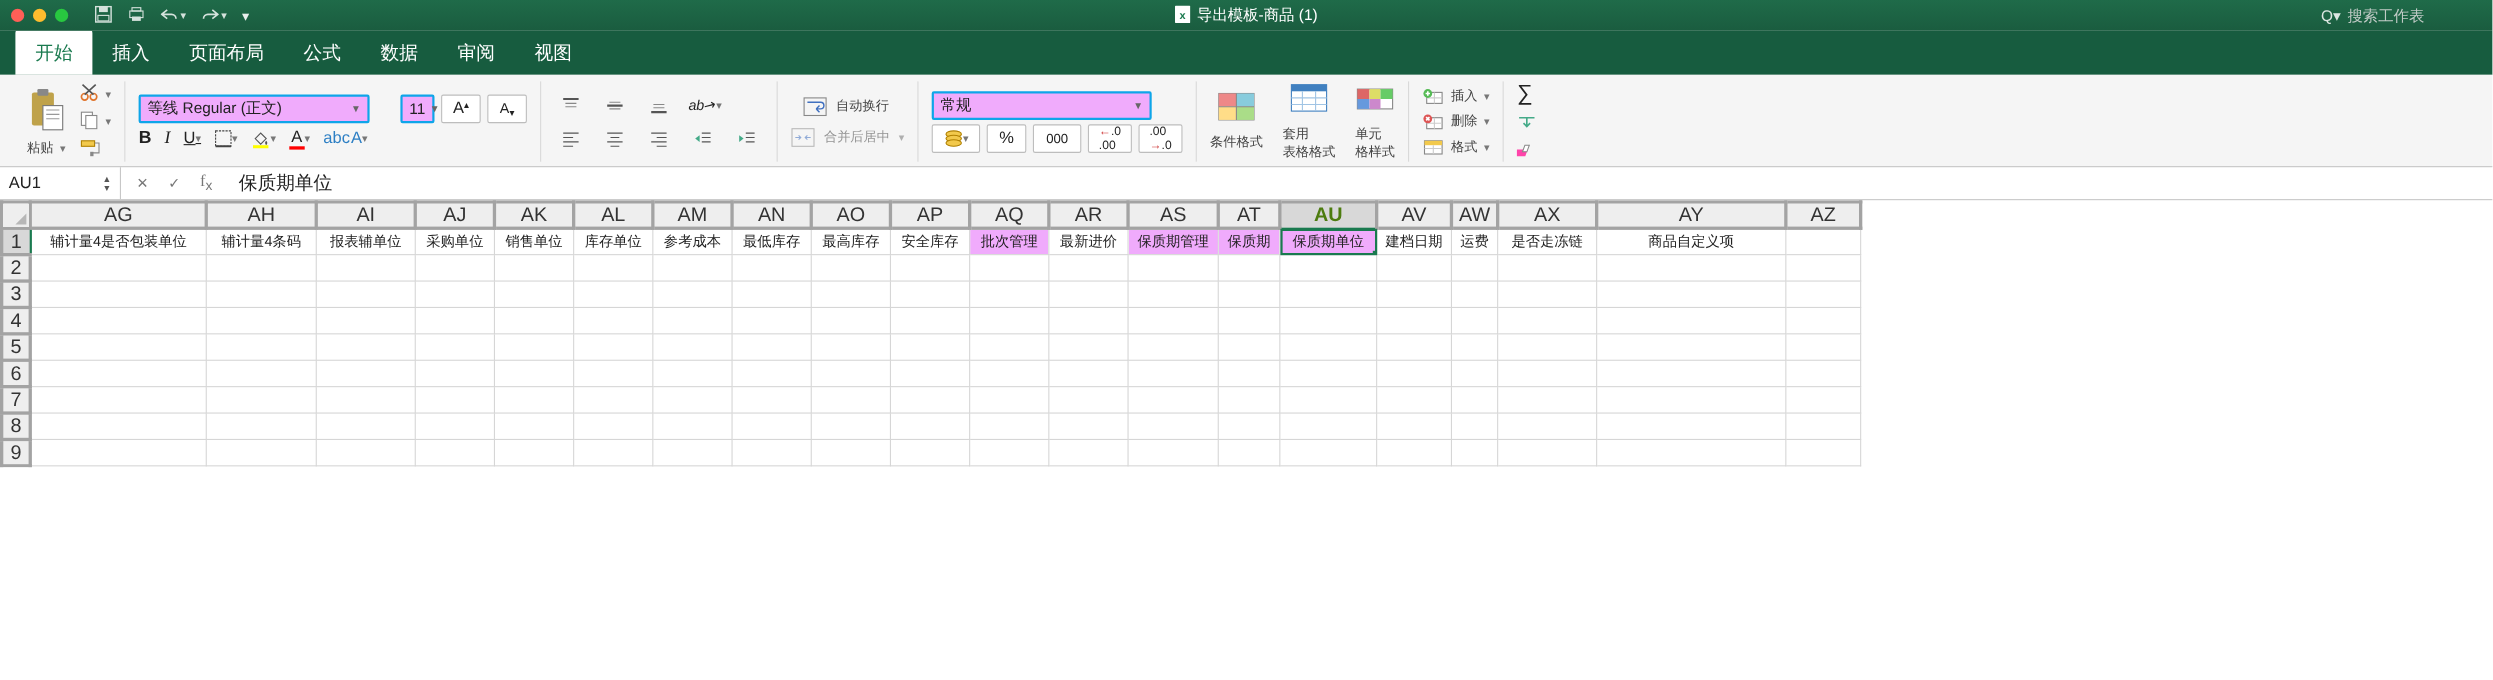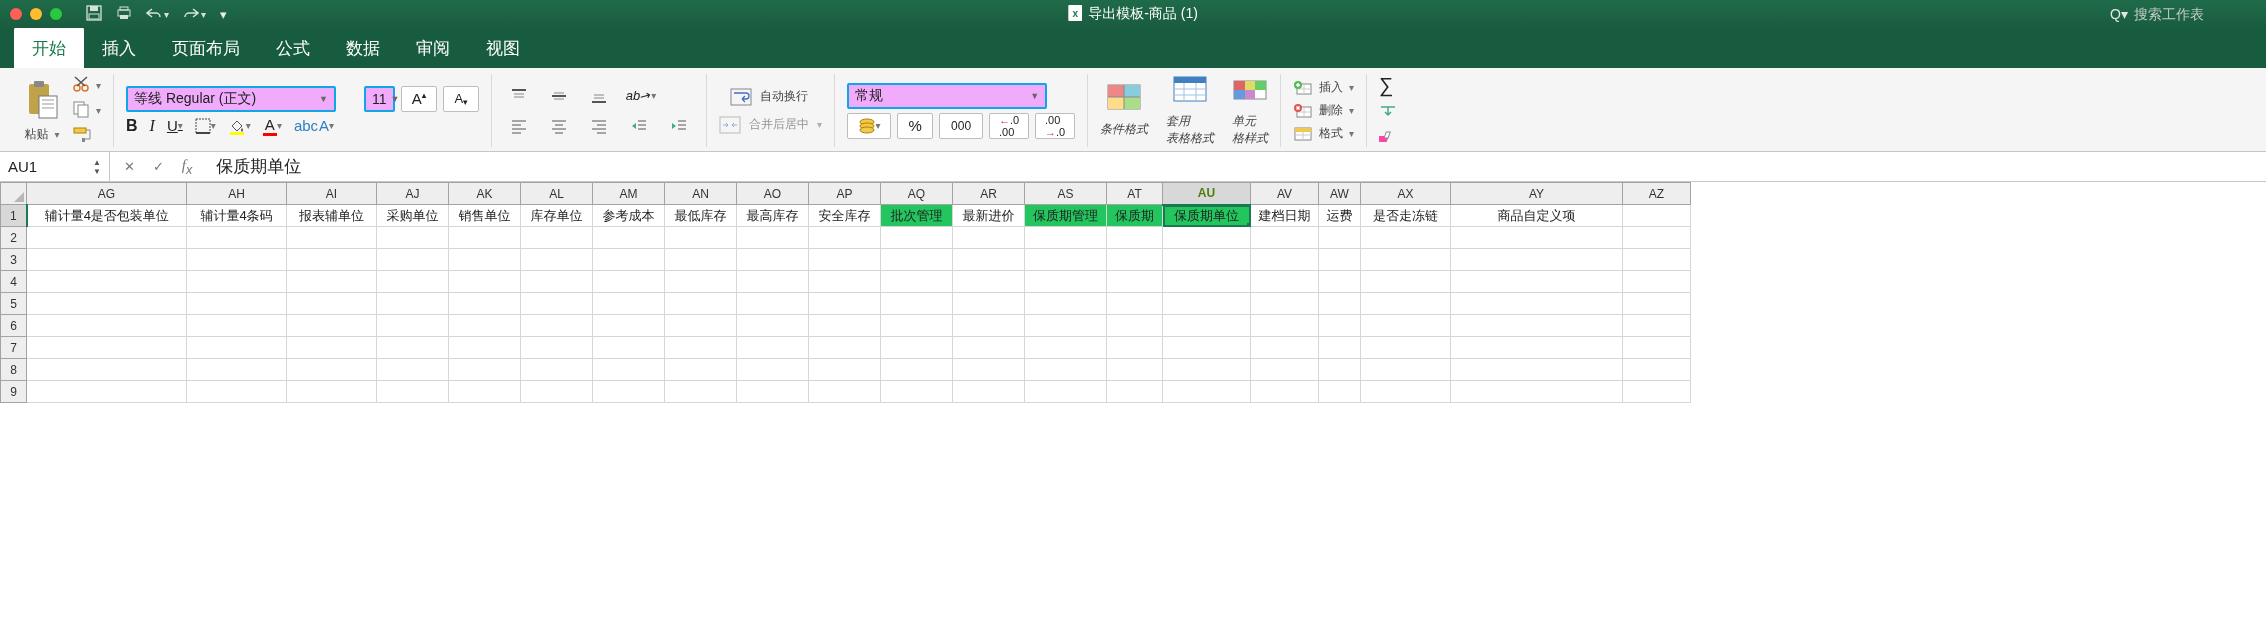--- a/index.html
+++ b/index.html
@@ -31,31 +31,31 @@
   .ctrl .dd { margin-left:auto; font-size:9px; color:#666; }
   .iconbtn { width:30px; height:26px; display:flex; align-items:center; justify-content:center; cursor:pointer; border:1px solid transparent; border-radius:2px;}
   .iconbtn.box { border:1px solid #bdbdbd; background:#fff; width:36px;}
   .iconbtn svg { display:block; }
   .bigicon { width:44px; height:44px; display:flex; align-items:center; justify-content:center; }
 
   .formula-bar { height:30px; border-bottom:1px solid #c7c7c7; display:flex; align-items:center; }
   .namebox { width:110px; height:100%; border-right:1px solid #c7c7c7; display:flex; align-items:center; padding:0 8px; font-size:15px; }
   .namebox .stepper { margin-left:auto; display:flex; flex-direction:column; font-size:8px; color:#555;}
   .fbicons { display:flex; gap:18px; padding:0 14px; align-items:center; color:#777; }
-  .fx { font-style:italic; font-family:"Times New Roman",serif; font-size:15px;}
+  .fx { font-family:"Times New Roman",serif; font-size:15px;}
   .formula-in { flex:1; padding:0 10px; font-size:17px; }
 
   .grid-wrap { overflow:hidden; }
   table.grid { border-collapse:collapse; table-layout:fixed; }
-  .colhdr td, .rowhdr { background:#eee; text-align:center; font-size:12px; color:#333; border:1px solid #a3a3a3; height:22px;}
+  .colhdr td, .rowhdr { background:#eee; text-align:center; font-size:18px; color:#333; border:3px solid #a3a3a3; height:22px;}
   .colhdr td.active { background:#d8d8d8; color:#4d7c0f; font-weight:bold; border-bottom:2px solid #1a7a4f;}
   .rowhdr { width:26px; }
   .rowhdr.active { background:#d8d8d8; border-right:2px solid #1a7a4f;}
   td.cell { border:1px solid #d6d6d6; height:22px; font-size:13px; padding:0 3px; text-align:center; white-space:nowrap; overflow:hidden;}
-  td.cell.hl { background:#22c55e; }
+  td.cell.hl { background:#f0abfc; }
   td.cell.sel { outline:2px solid #1a7a4f; outline-offset:-2px; position:relative;}
   td.cell.sel::after { content:""; position:absolute; right:-3px; bottom:-3px; width:6px; height:6px; background:#1a7a4f;}
   .corner { background:#eee; border:1px solid #c8c8c8; position:relative;}
   .corner::after{content:"";position:absolute;right:2px;bottom:2px;border-left:10px solid transparent;border-bottom:10px solid #b7b7b7;}
 
   .mini{font-size:10px;color:#777;}
 </style>
 </head>
 <body>
 
@@ -329,21 +329,21 @@
         <div class="iconbtn box" style="width:40px;">
             <span style="font-size:11px;"><span style="color:#c33;">←</span>.0<br>.00</span>
           </div>
         <div class="iconbtn box" style="width:40px;">
             <span style="font-size:11px;">.00<br><span style="color:#c33;">→</span>.0</span>
           </div>
       </div>
     </div>
   </div>
 
-  <div class="group" style="gap:18px;font-style:italic;">
+  <div class="group" style="gap:18px;">
     <div class="btncol" style="cursor:pointer;">
       <svg width="36" height="34" viewBox="0 0 36 34">
           <rect x="2" y="2" width="32" height="24" fill="#fff" stroke="#888"></rect>
           <rect x="2" y="2" width="16" height="12" fill="#e88"></rect>
           <rect x="18" y="2" width="16" height="12" fill="#8cd"></rect>
           <rect x="2" y="14" width="16" height="12" fill="#fd8"></rect>
           <rect x="18" y="14" width="16" height="12" fill="#ad8"></rect>
           <line x1="2" y1="14" x2="34" y2="14" stroke="#888"></line>
           <line x1="18" y1="2" x2="18" y2="26" stroke="#888"></line>
         </svg>

